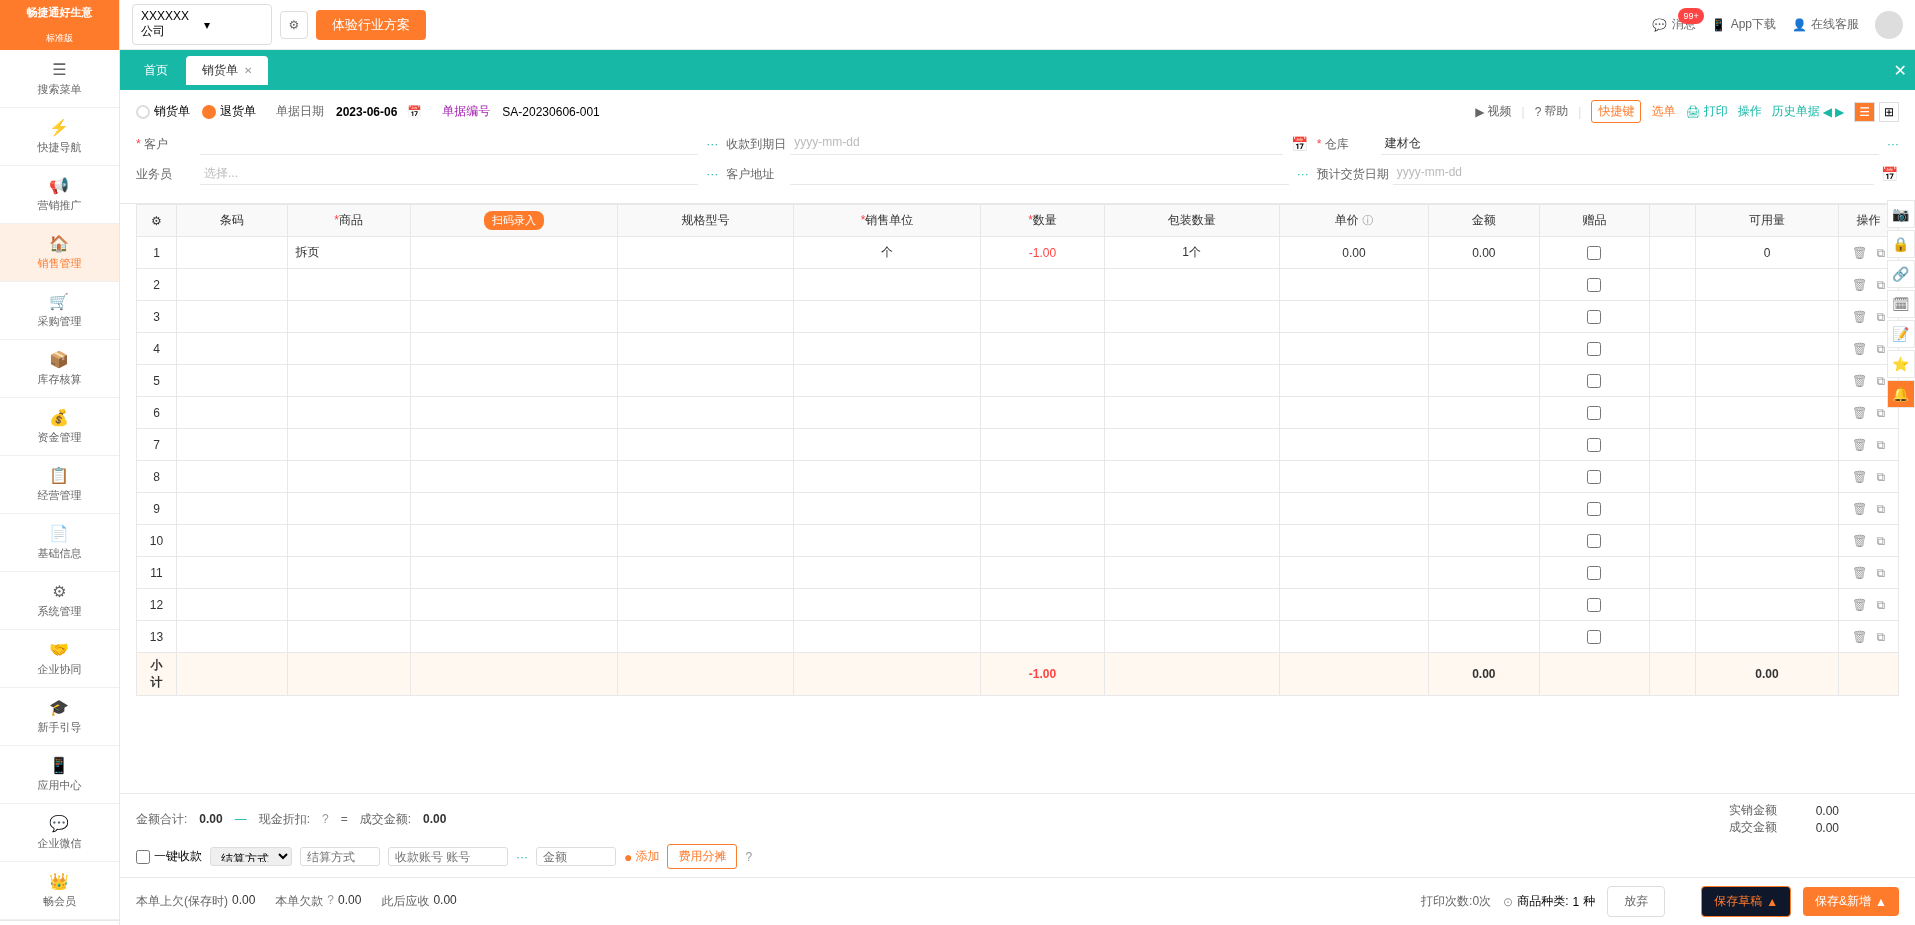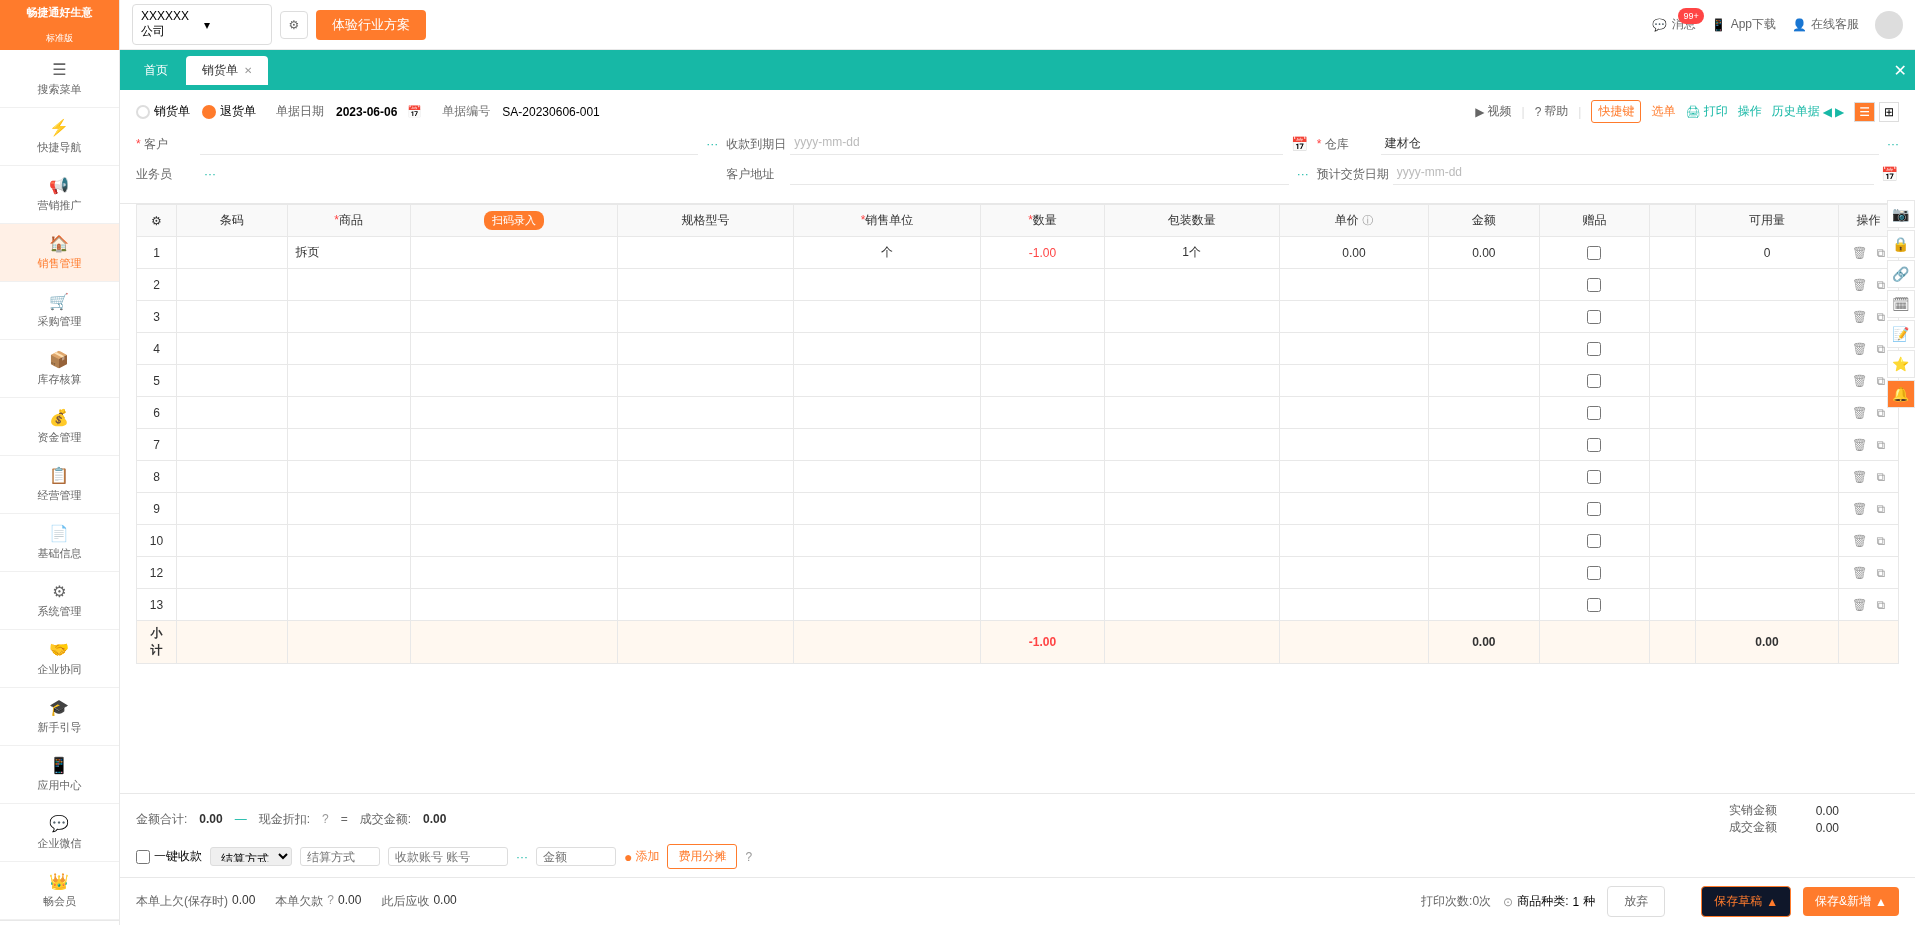--- a/index.html
+++ b/index.html
@@ -236,21 +236,21 @@
             <div class="radio-circle active"></div>
             <span>退货单</span>
           </div>
         </div>
         <div class="date-field">
           <span style="color:#666;">单据日期</span>
           <span style="font-weight:bold; margin-left:6px;">2023-06-06</span>
           <span style="color:#17b8a6; margin-left:4px;">📅</span>
         </div>
         <div class="bill-no">
-          <span style="color:#737373;">单据编号</span>
+          <span style="color:#a21caf;">单据编号</span>
           <span style="margin-left:6px;">SA-20230606-001</span>
         </div>
         <div style="margin-left:auto; display:flex; align-items:center; gap:10px;">
           <span style="display:flex;align-items:center;gap:3px;color:#666;cursor:pointer;">
             <span>▶</span>
             <span>视频</span>
           </span>
           <span style="color:#ddd;">|</span>
           <span style="display:flex;align-items:center;gap:3px;color:#666;cursor:pointer;">
             <span>?</span>
@@ -297,20 +297,21 @@
           <span class="fld-label req">仓库</span>
           <div class="fld-val" style="flex:1;border:none;border-bottom:1px solid #e8e8e8;padding:2px 4px;min-height:22px;">建材仓</div>
           <span class="fld-dots">···</span>
 
         </div>
       </div>
 
       <div style="display:grid; grid-template-columns:1fr 1fr 1fr; gap:8px; margin-bottom:8px;">
         <div class="field-group">
           <span class="fld-label">业务员</span>
+          <div class="fld-val" style="flex:1;border:none;border-bottom:1px solid #e8e8e8;padding:2px 4px;min-height:22px;color:#bbb;">选择...</div>
           <span class="fld-dots">···</span>
         </div>
         <div class="field-group">
           <span class="fld-label">客户地址</span>
           <div class="fld-val" style="flex:1;border:none;border-bottom:1px solid #e8e8e8;padding:2px 4px;min-height:22px;"></div>
           <span class="fld-dots">···</span>
         </div>
         <div class="field-group">
           <span class="fld-label">预计交货日期</span>
           <div class="fld-val" style="flex:1;border:none;border-bottom:1px solid #e8e8e8;padding:2px 4px;min-height:22px;color:#bbb;">yyyy-mm-dd</div>
@@ -565,20 +566,43 @@
                 </div>
               </td>
       <td></td>
       <td></td>
       <td class="col-ops">
         <span class="op-icon">🗑</span>
         <span class="op-icon">⧉</span>
       </td>
     </tr>
             <tr>
+      <td class="col-num">11</td>
+      <td></td>
+      <td style="text-align:left;padding-left:8px;"></td>
+      <td></td>
+      <td></td>
+      <td></td>
+      <td class=""></td>
+      <td></td>
+      <td></td>
+      <td></td>
+      <td>
+                <div class="checkbox-cell">
+                  <input type="checkbox" style="">
+                </div>
+              </td>
+      <td></td>
+      <td></td>
+      <td class="col-ops">
+        <span class="op-icon">🗑</span>
+        <span class="op-icon">⧉</span>
+      </td>
+    </tr>
+            <tr>
       <td class="col-num">12</td>
       <td></td>
       <td style="text-align:left;padding-left:8px;"></td>
       <td></td>
       <td></td>
       <td></td>
       <td class=""></td>
       <td></td>
       <td></td>
       <td></td>

